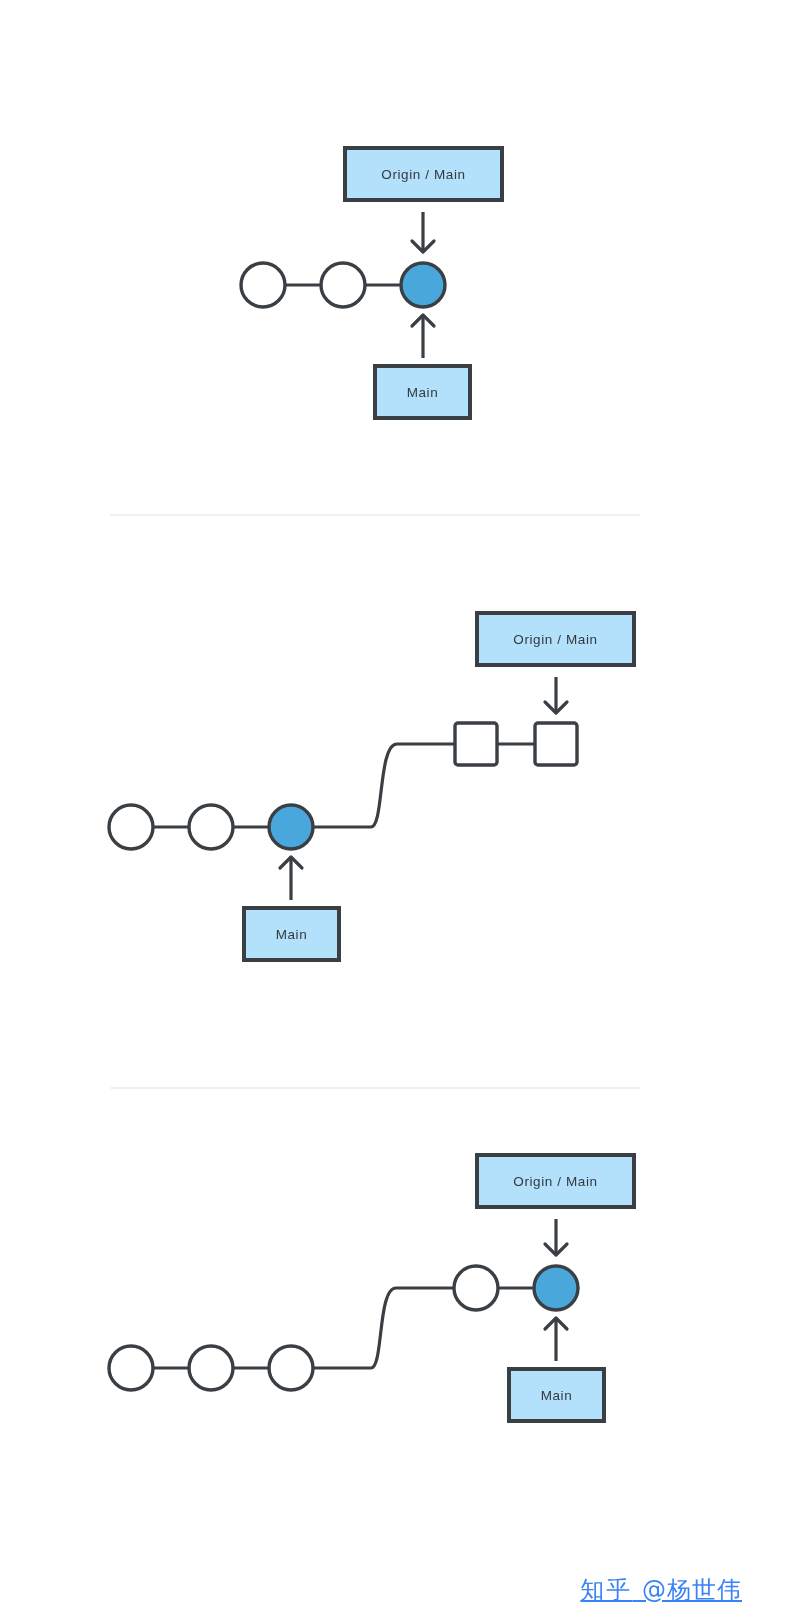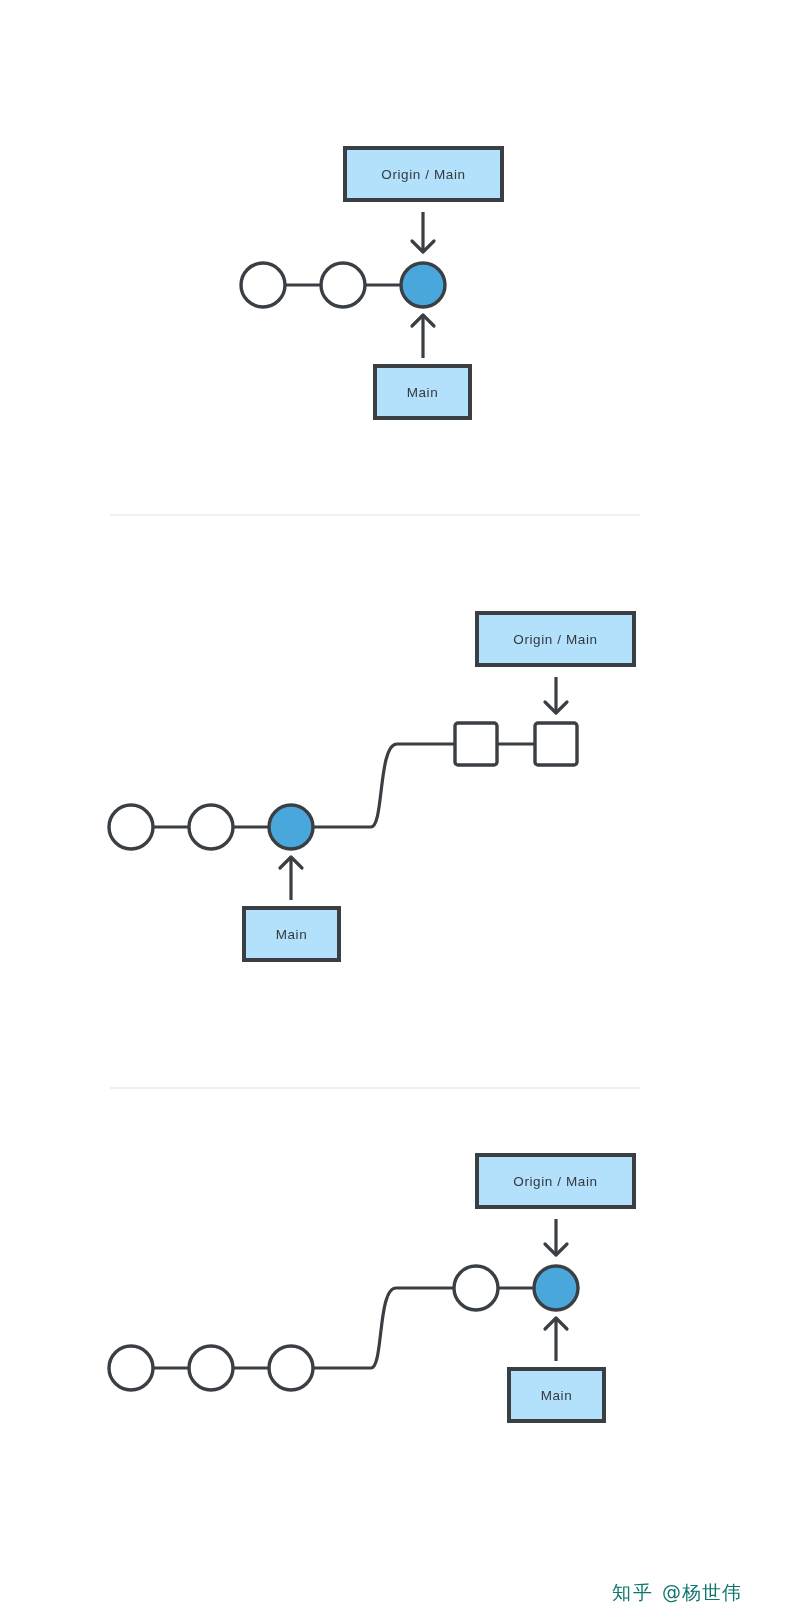--- a/index.html
+++ b/index.html
@@ -33,25 +33,26 @@
     font-family: "Liberation Sans", sans-serif;
     font-size: 13.5px;
     fill: #333a40;
     letter-spacing: 0.6px;
   }
   .watermark {
     position: absolute;
     right: 18px;
     bottom: 14px;
     font-family: "DejaVu Sans", sans-serif;
-    font-size: 19px;
-    color: #0f766e;
+    font-size: 24px;
+    color: #3b82f6;
     letter-spacing: 2px;
     white-space: nowrap;
     user-select: none;
+    text-decoration: underline;
   }
   .watermark .wm-at { letter-spacing: 1px; }
 </style>
 </head>
 <body>
 
 <div class="page">
   <svg class="canvas" id="canvas" viewBox="0 0 800 1620">
       <line x1="110" y1="515" x2="640" y2="515" stroke="#ebebeb" stroke-width="1.6"></line>
       <line x1="110" y1="1088" x2="640" y2="1088" stroke="#ebebeb" stroke-width="1.6"></line>

